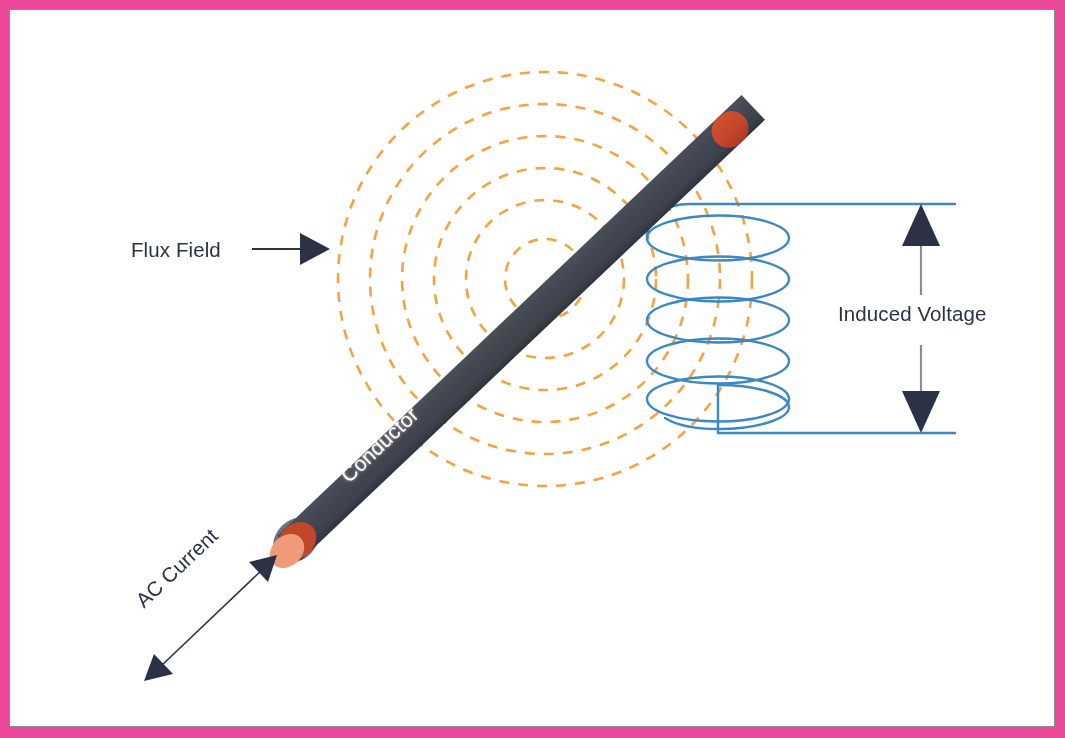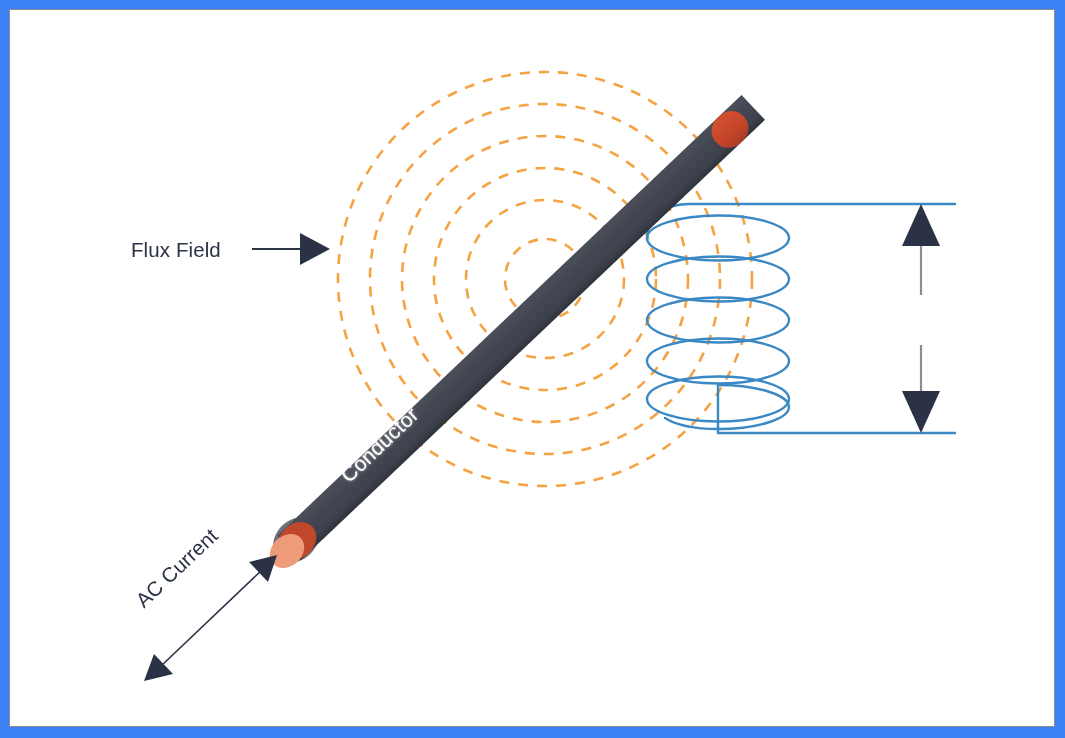--- a/index.html
+++ b/index.html
@@ -7,21 +7,21 @@
     padding: 0;
     background: #ffffff;
   }
   body {
     font-family: "Liberation Sans", sans-serif;
   }
   #stage {
     position: relative;
     width: 1065px;
     height: 738px;
-    background: #3b82f6;
+    background: #ec4899;
     overflow: hidden;
   }
   #frame {
     position: absolute;
     left: 9px;
     top: 9px;
     width: 1046px;
     height: 718px;
     border: 1.5px solid #8a8d96;
     box-sizing: border-box;
@@ -155,18 +155,19 @@
       <line x1="921" y1="295" x2="921" y2="228" stroke="#8a8d96" stroke-width="2.2"></line>
       <path d="M921,204 L940,246 L902,246 Z" fill="#2b3245"></path>
       <line x1="921" y1="345" x2="921" y2="410" stroke="#8a8d96" stroke-width="2.2"></line>
       <path d="M921,433 L902,391 L940,391 Z" fill="#2b3245"></path>
     </g>
 
   </svg>
 
   <div class="lbl" id="lbl-flux">Flux Field</div>
 
+  <div class="lbl" id="lbl-volt">Induced Voltage</div>
 
   <div class="lbl" id="lbl-ac">AC Current</div>
 
   <div class="lbl" id="lbl-cond">Conductor</div>
 
 </div>
 
 </body></html>

